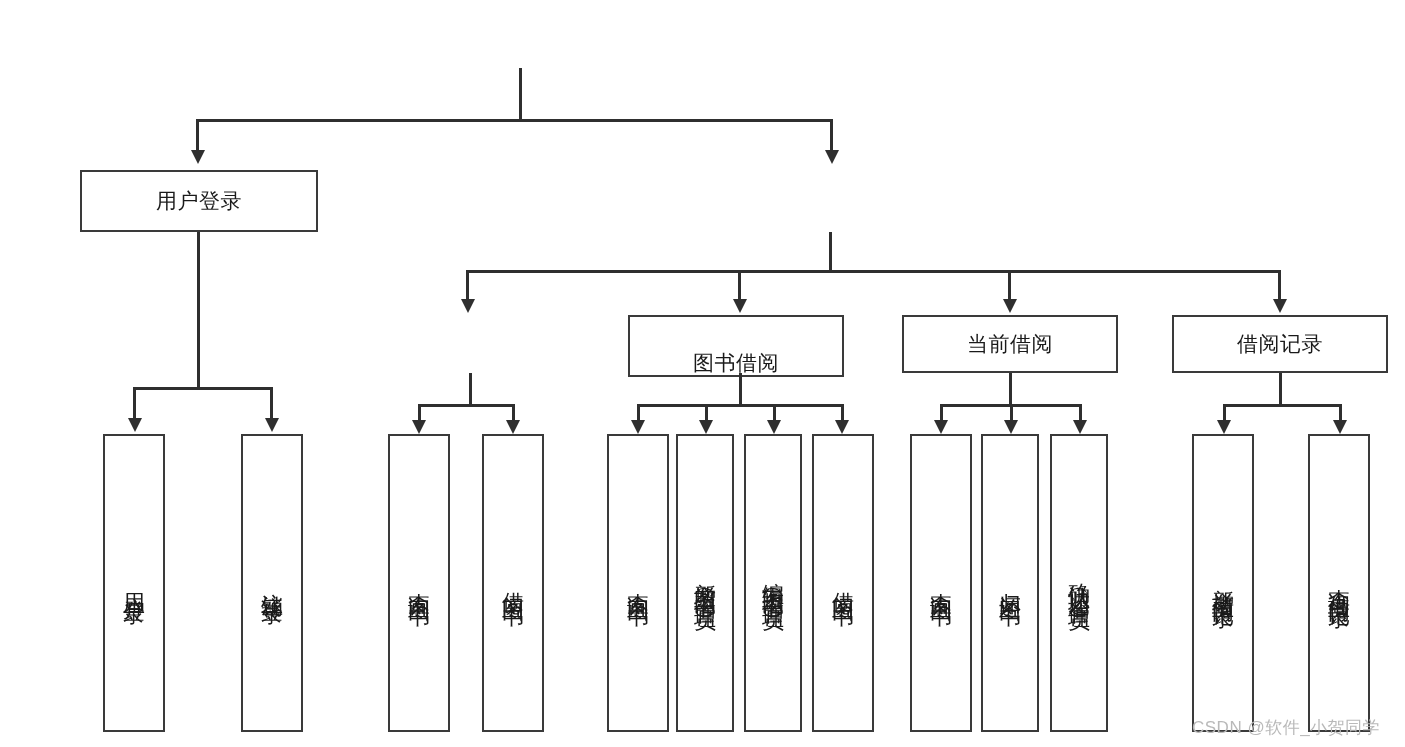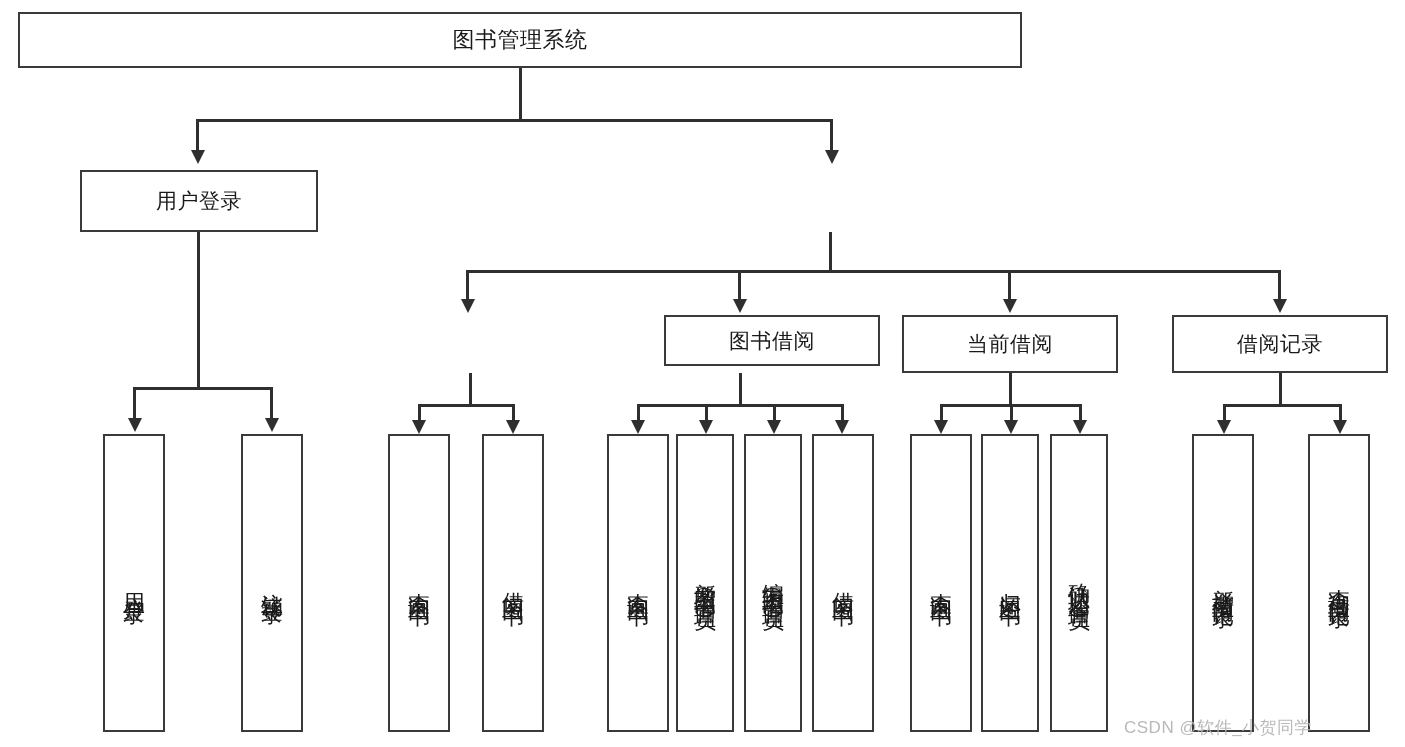--- a/index.html
+++ b/index.html
@@ -62,36 +62,33 @@
     position: absolute;
     width: 0;
     height: 0;
     border-left: 7px solid transparent;
     border-right: 7px solid transparent;
     border-top: 14px solid #2f2f2f;
   }
   
   #watermark {
     position: absolute;
-    left: 1124px;
+    left: 1192px;
     top: 716px;
     font-size: 17px;
     color: #b9b9b9;
     white-space: nowrap;
     letter-spacing: 0.5px;
   }
 </style>
 </head>
 <body>
 
 <div id="canvas">
 
-  <div class="node horiz" id="node-root" style="left:18px; top:12px; width:1004px; height:56px;">
-    <span>图书管理系统</span>
-  </div>
 
   <div class="edge vline" style="left:519px; top:68px; height:53px;"></div>
 
   <div class="edge hline" style="left:196px; top:119px; width:636px;"></div>
 
   <div class="edge vline" style="left:196px; top:119px; height:32px;"></div>
   <div class="arrow" style="left:191px; top:150px;"></div>
 
   <div class="edge vline" style="left:830px; top:119px; height:32px;"></div>
   <div class="arrow" style="left:825px; top:150px;"></div>
@@ -116,21 +113,21 @@
 
   <div class="edge vline" style="left:738px; top:270px; height:30px;"></div>
   <div class="arrow" style="left:733px; top:299px;"></div>
 
   <div class="edge vline" style="left:1008px; top:270px; height:30px;"></div>
   <div class="arrow" style="left:1003px; top:299px;"></div>
 
   <div class="edge vline" style="left:1278px; top:270px; height:30px;"></div>
   <div class="arrow" style="left:1273px; top:299px;"></div>
 
-  <div class="node horiz" id="node-borrow-book" style="left:664px; top:315px; width:216px; height:51px;">
+  <div class="node horiz" id="node-borrow-book" style="left:628px; top:315px; width:216px; height:62px;align-items:flex-end;">
     <span>图书借阅</span>
   </div>
   <div class="node horiz" id="node-borrow-record" style="left:1172px; top:315px; width:216px; height:58px;">
     <span>借阅记录</span>
   </div>
   <div class="node horiz" id="node-current-borrow" style="left:902px; top:315px; width:216px; height:58px;">
     <span>当前借阅</span>
   </div>
 
   <div class="edge vline" style="left:469px; top:373px; height:33px;"></div>

